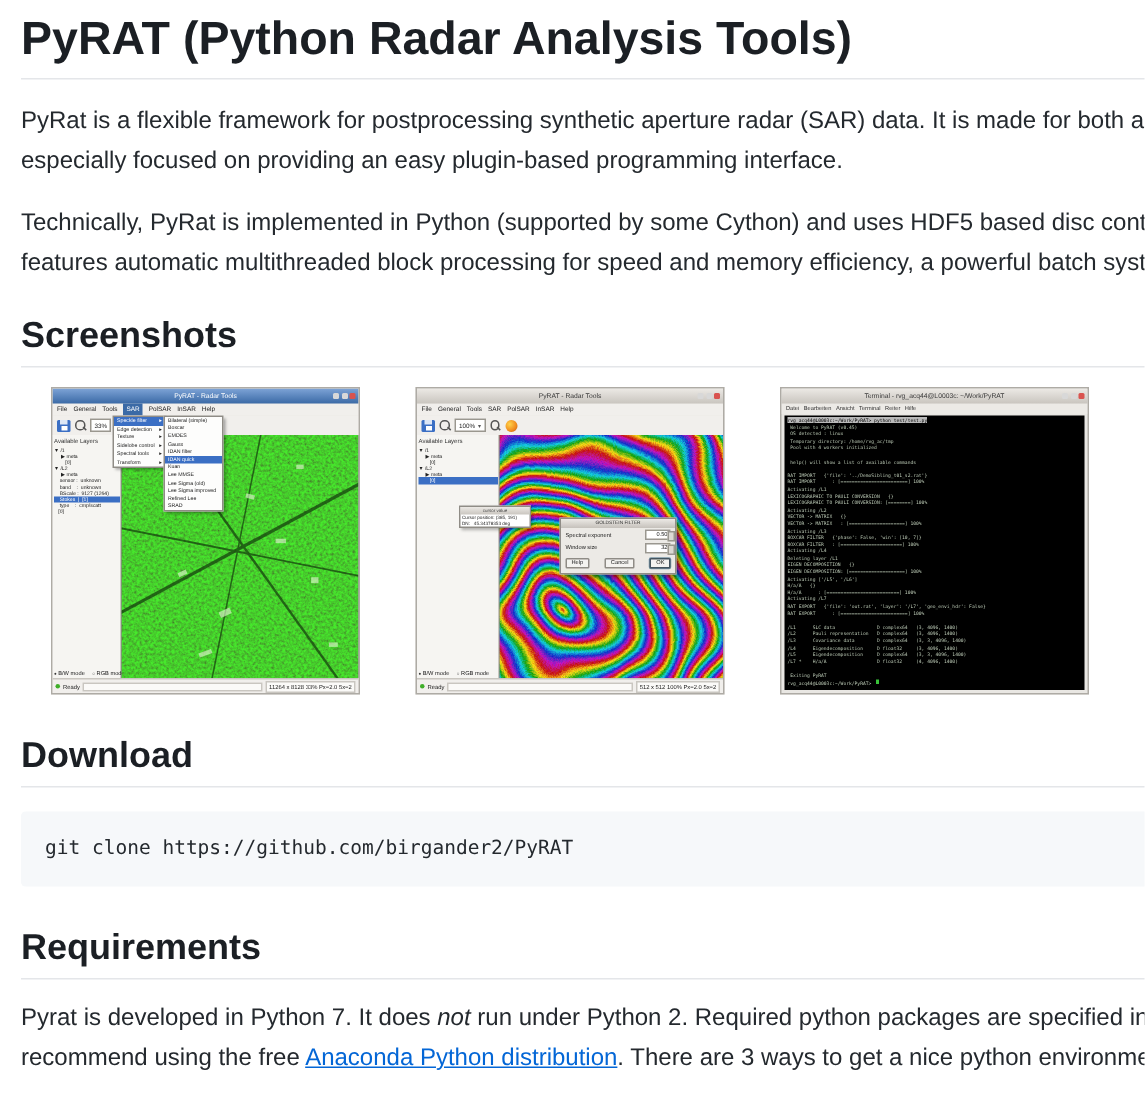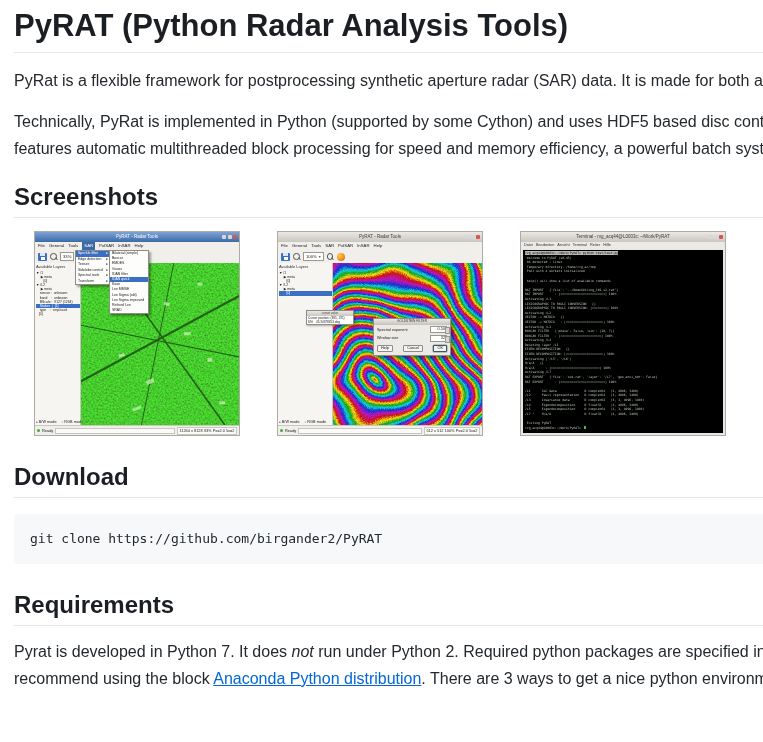--- a/index.html
+++ b/index.html
@@ -117,20 +117,21 @@
 </style>
 </head>
 <body>
 
 <div class="page">
 
   <h1>PyRAT (Python Radar Analysis Tools)</h1>
 
   <p class="para">
     <span class="ln">PyRat is a flexible framework for postprocessing synthetic aperture radar (SAR) data. It is made for both airborne and spaceborne data and</span>
+    <span class="ln">especially focused on providing an easy plugin-based programming interface.</span>
   </p>
 
   <p class="para">
     <span class="ln">Technically, PyRat is implemented in Python (supported by some Cython) and uses HDF5 based disc containers for temporary storage. It</span>
     <span class="ln">features automatic multithreaded block processing for speed and memory efficiency, a powerful batch system and a nice GUI. It is easily</span>
   </p>
 
   <h2 class="h2-screenshots">Screenshots</h2>
 
   <div class="shots">
@@ -399,16 +400,16 @@
   <h2 class="h2-download">Download</h2>
 
   <div class="codeblock">
     <pre>git clone https://github.com/birgander2/PyRAT</pre>
   </div>
 
   <h2 class="h2-requirements">Requirements</h2>
 
   <p class="para" style="margin-top:12px;">
     <span class="ln"><span>Pyrat is developed in Python 7. It does </span><em>not</em><span> run under Python 2. Required python packages are specified in the file requirements.txt. We</span></span>
-    <span class="ln"><span>recommend using the block </span><a class="link">Anaconda Python distribution</a><span>. There are 3 ways to get a nice python environment:</span></span>
+    <span class="ln"><span>recommend using the free </span><a class="link">Anaconda Python distribution</a><span>. There are 3 ways to get a nice python environment:</span></span>
   </p>
 
 </div>
 
 </body></html>

